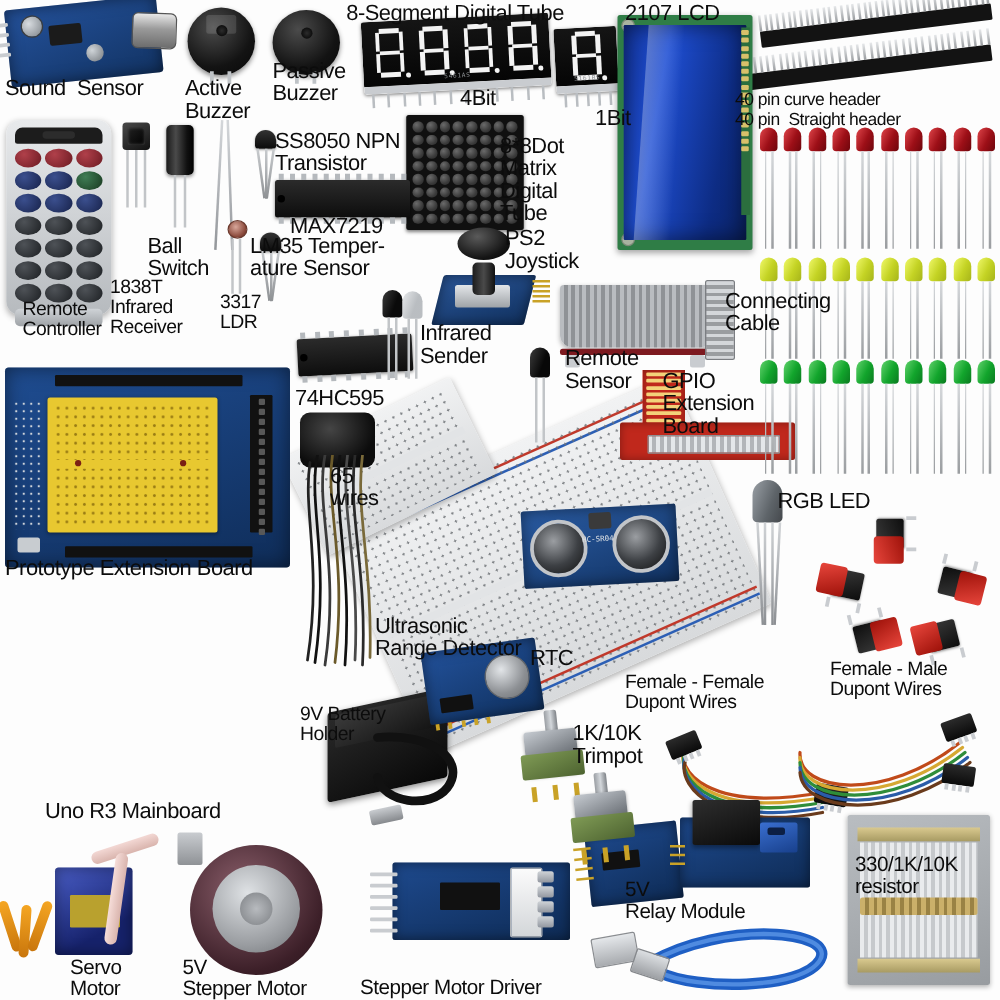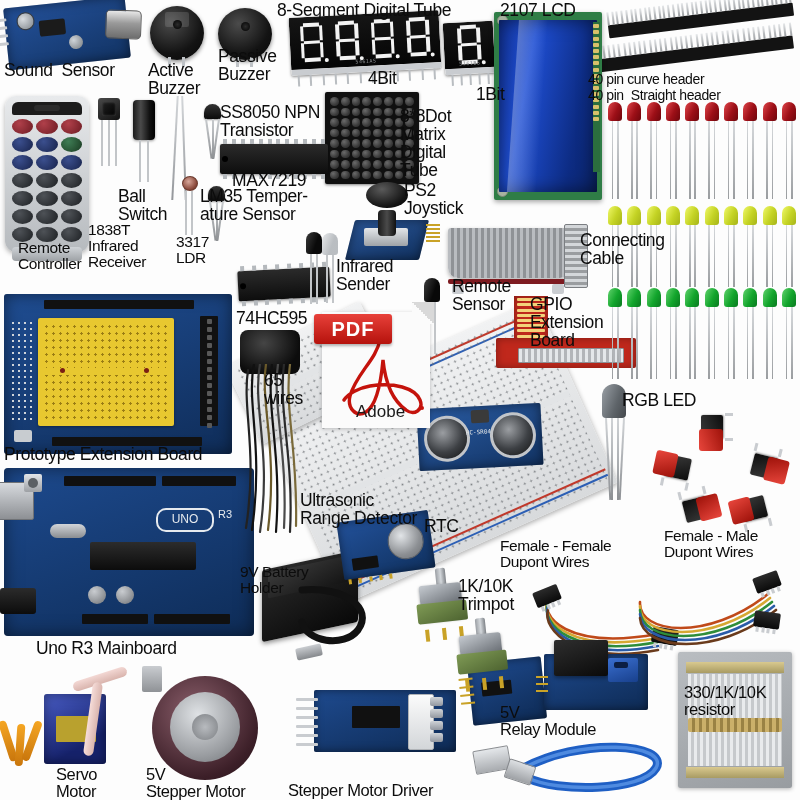--- a/index.html
+++ b/index.html
@@ -1210,32 +1210,20 @@
       </div>
   </div>
   <div class="part" id="flame">
     <div class="dome"></div>
     <div class="legs">
         <i></i>
         <i></i>
       </div>
   </div>
 
-  <div id="pdf-overlay">
-    <div class="page"></div>
-    <div class="fold"></div>
-    <svg width="92" height="86" viewBox="0 0 92 86">
-      <path d="M44 2 C40 22, 20 36, 14 58 C11 70, 20 80, 30 74 C41 67, 45 44, 47 22
-               C49 42, 56 62, 70 72 C78 78, 88 72, 84 62 C79 50, 58 44, 34 48
-               C22 50, 12 56, 8 62" fill="none" stroke="#c4130c" stroke-width="3.4" stroke-linecap="round"></path>
-      <circle cx="86" cy="70" r="2" fill="#c4130c"></circle>
-    </svg>
-    <div class="badge">PDF</div>
-    <div class="adobe-text">Adobe</div>
-  </div>
 
   <div class="part" id="proto">
     <div class="board"></div>
     <div class="hdr-top"></div>
     <div class="grid-l"></div>
     <div class="bread">
       <div class="h"></div>
         <div class="ch"></div>
       <div class="pin" style="left:22px"></div>
         <div class="pin" style="left:106px"></div>
@@ -1253,36 +1241,20 @@
         <i></i>
         <i></i>
         <i></i>
         <i></i>
         <i></i>
     </div>
     <div class="hdr-bot"></div>
     <div class="btn"></div>
   </div>
 
-  <div class="part" id="uno">
-    <div class="board"></div>
-    <div class="usb"></div>
-    <div class="jack"></div>
-    <div class="reset"></div>
-    <div class="hdr t1"></div>
-    <div class="hdr t2"></div>
-    <div class="hdr b1"></div>
-    <div class="hdr b2"></div>
-    <div class="xtal"></div>
-    <div class="mcu"></div>
-    <div class="cap" style="left:84px"></div>
-    <div class="cap" style="left:112px"></div>
-    <div class="uno-logo">UNO</div>
-    <div class="r3">R3</div>
-  </div>
 
   <div class="part" id="batt">
     <div class="box"></div>
     <div class="lid"></div>
     <svg width="84" height="74">
       <path d="M6 8 C48 4, 78 26, 62 48 C48 66, 10 60, 6 40" fill="none" stroke="#111" stroke-width="7" stroke-linecap="round"></path>
     </svg>
     <div class="plug"></div>
   </div>
 

